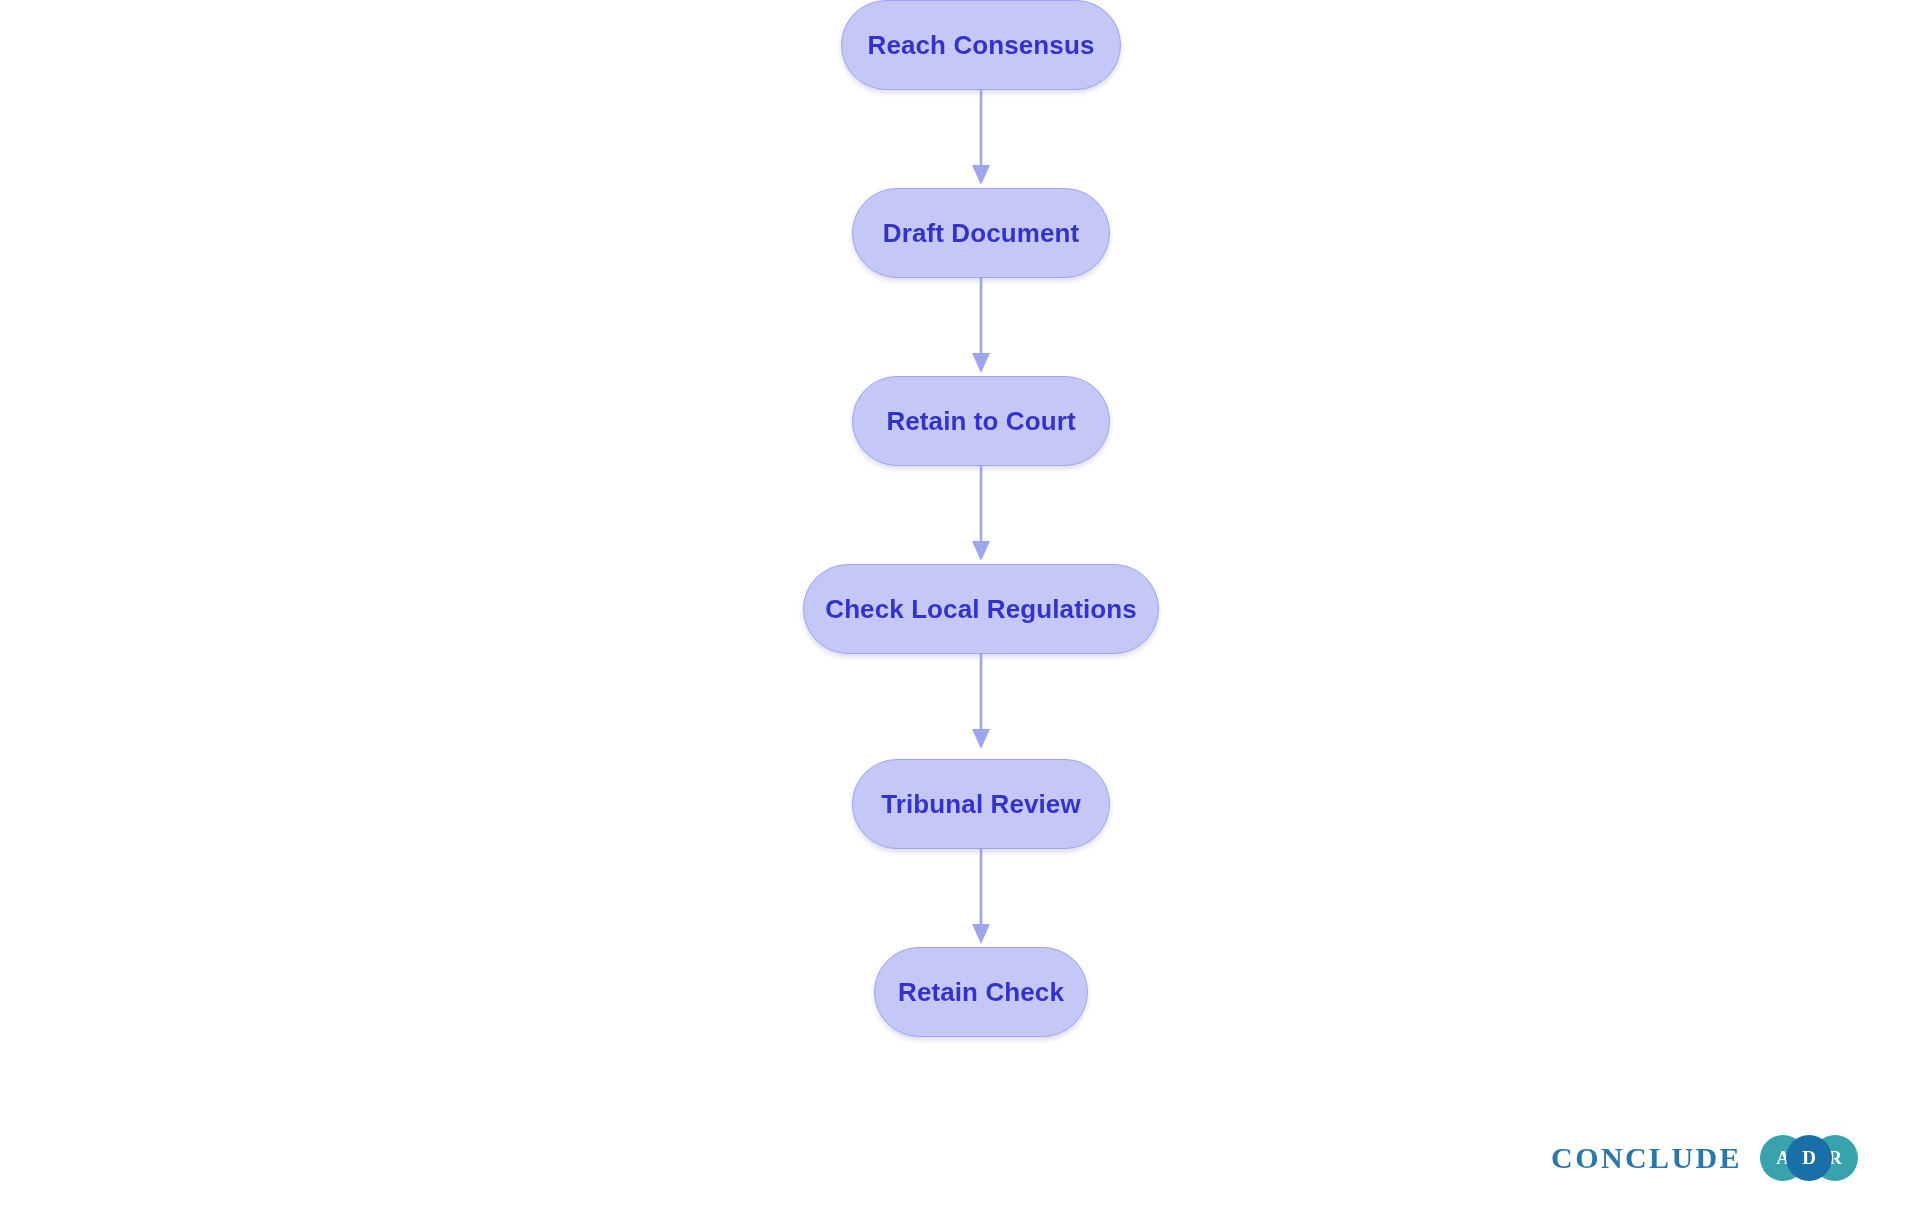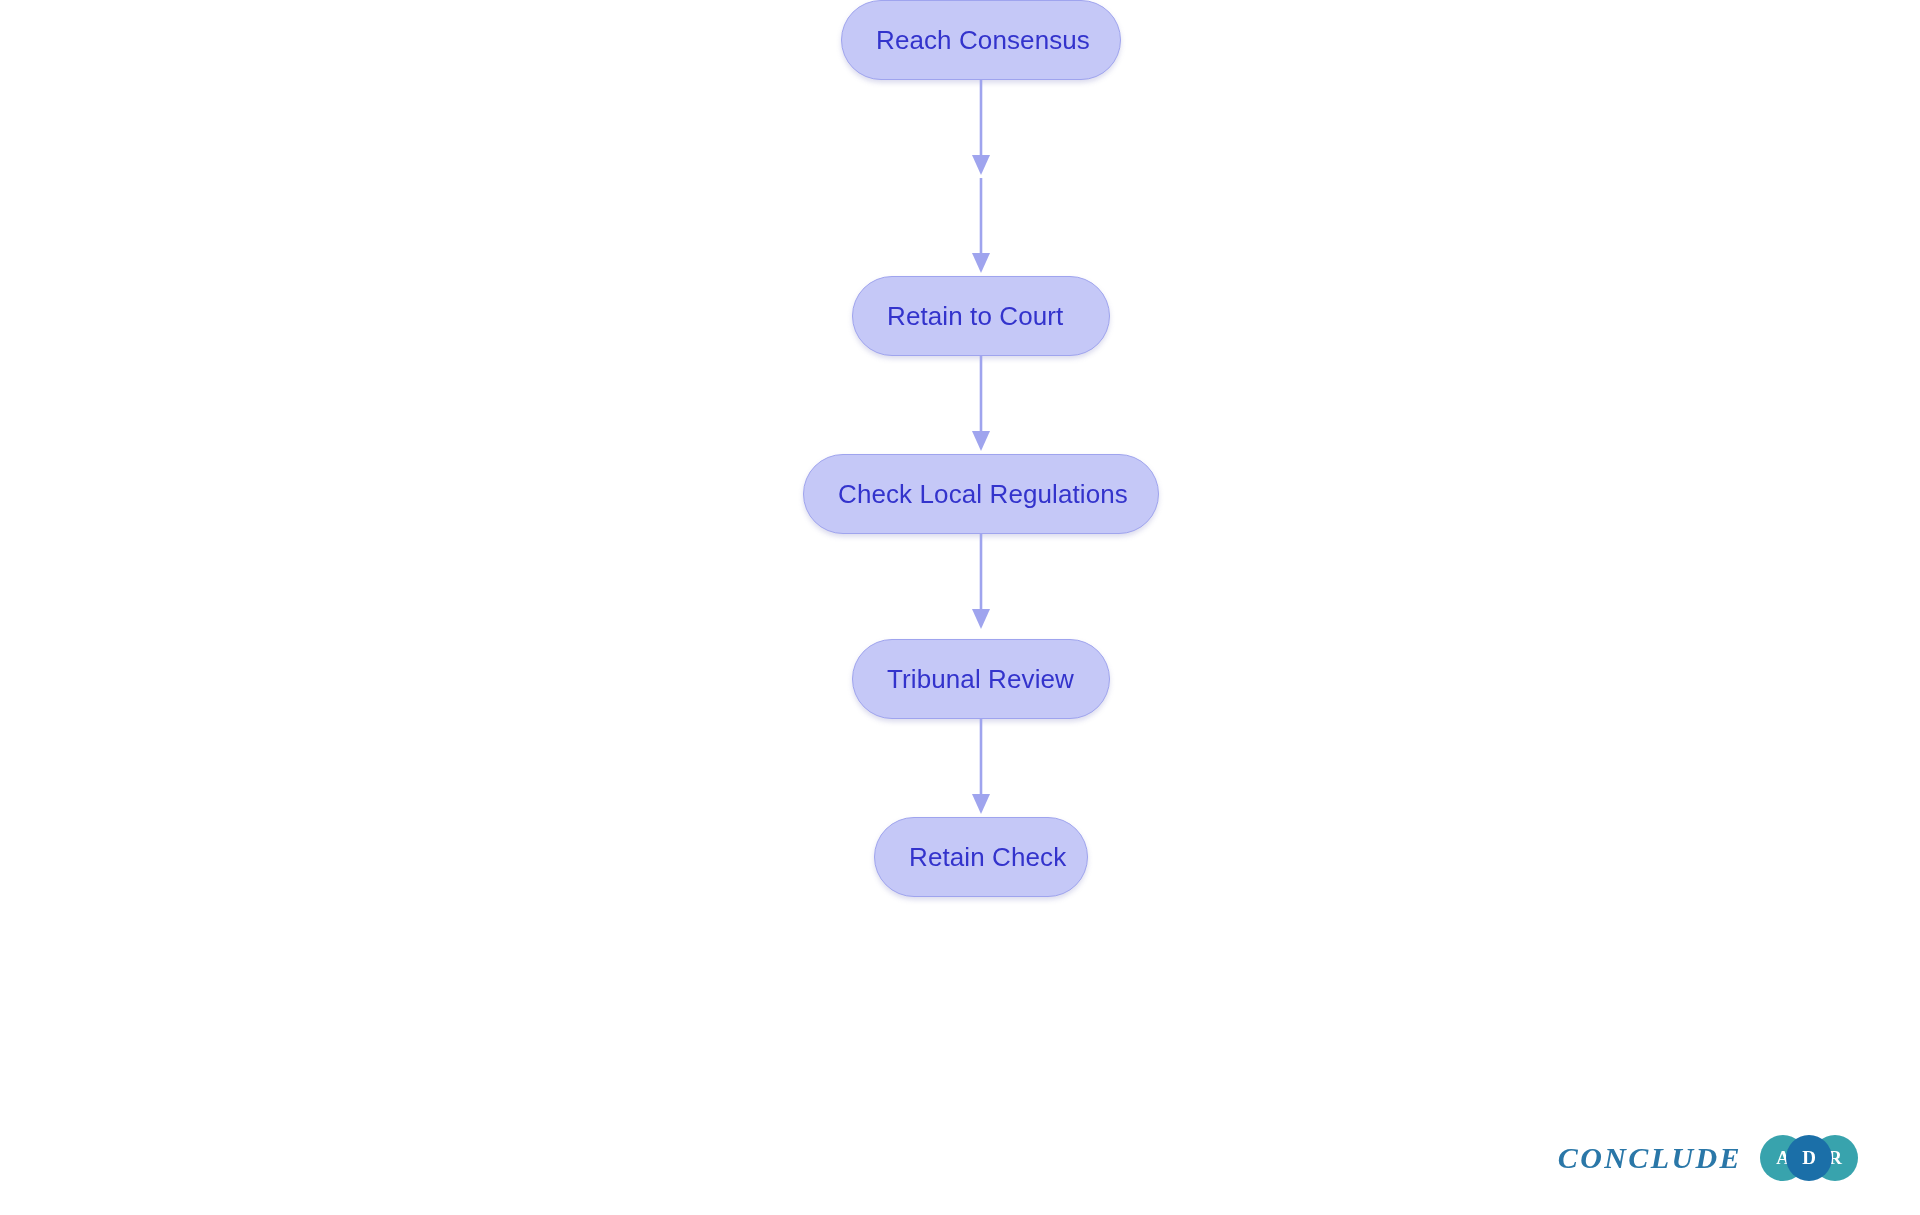--- a/index.html
+++ b/index.html
@@ -33,30 +33,30 @@
   .flow-row {
     display: flex;
     flex-direction: column;
     align-items: center;
     
     margin-left: 42px;
   }
 
   
   .node {
-    height: 80px;
-    display: flex;
-    align-items: center;
-    justify-content: flex-start;
+    height: 90px;
+    display: flex;
+    align-items: center;
+    justify-content: center;
     background: #c5c8f7;
     border: 1.6px solid #9fa4ee;
     border-radius: 45px;
     color: #3333cc;
     font-size: 26px;
-    font-weight: 400;
+    font-weight: 700;
     letter-spacing: 0.1px;
     white-space: nowrap;
     padding: 0 34px;
     box-shadow: 0 3px 5px rgba(140, 140, 200, 0.30);
   }
 
   .node.w-reach   { width: 280px; }
   .node.w-draft   { width: 258px; }
   .node.w-submit  { width: 258px; }
   .node.w-check   { width: 356px; }
@@ -80,21 +80,20 @@
     gap: 18px;
   }
 
   #logo-word {
     font-family: "Liberation Serif", serif;
     font-size: 30px;
     font-weight: 700;
     letter-spacing: 2.4px;
     color: #2a77a8;
     line-height: 1;
-    font-style: italic;
   }
 
   #logo-circles {
     position: relative;
     width: 98px;
     height: 46px;
   }
 
   .logo-circle {
     position: absolute;
@@ -128,20 +127,25 @@
       </div>
     </div>
 
     <div class="flow-row">
       <svg class="connector" viewBox="0 0 26 98">
         <line x1="13" y1="0" x2="13" y2="78" stroke="#9fa4ee" stroke-width="2.6"></line>
         <polygon points="13,95 4,75 22,75" fill="#9fa4ee"></polygon>
       </svg>
     </div>
 
+    <div class="flow-row">
+      <div class="node w-draft">
+        <span>Draft Document</span>
+      </div>
+    </div>
 
     <div class="flow-row">
       <svg class="connector" viewBox="0 0 26 98">
         <line x1="13" y1="0" x2="13" y2="78" stroke="#9fa4ee" stroke-width="2.6"></line>
         <polygon points="13,95 4,75 22,75" fill="#9fa4ee"></polygon>
       </svg>
     </div>
 
     <div class="flow-row">
       <div class="node w-submit">

